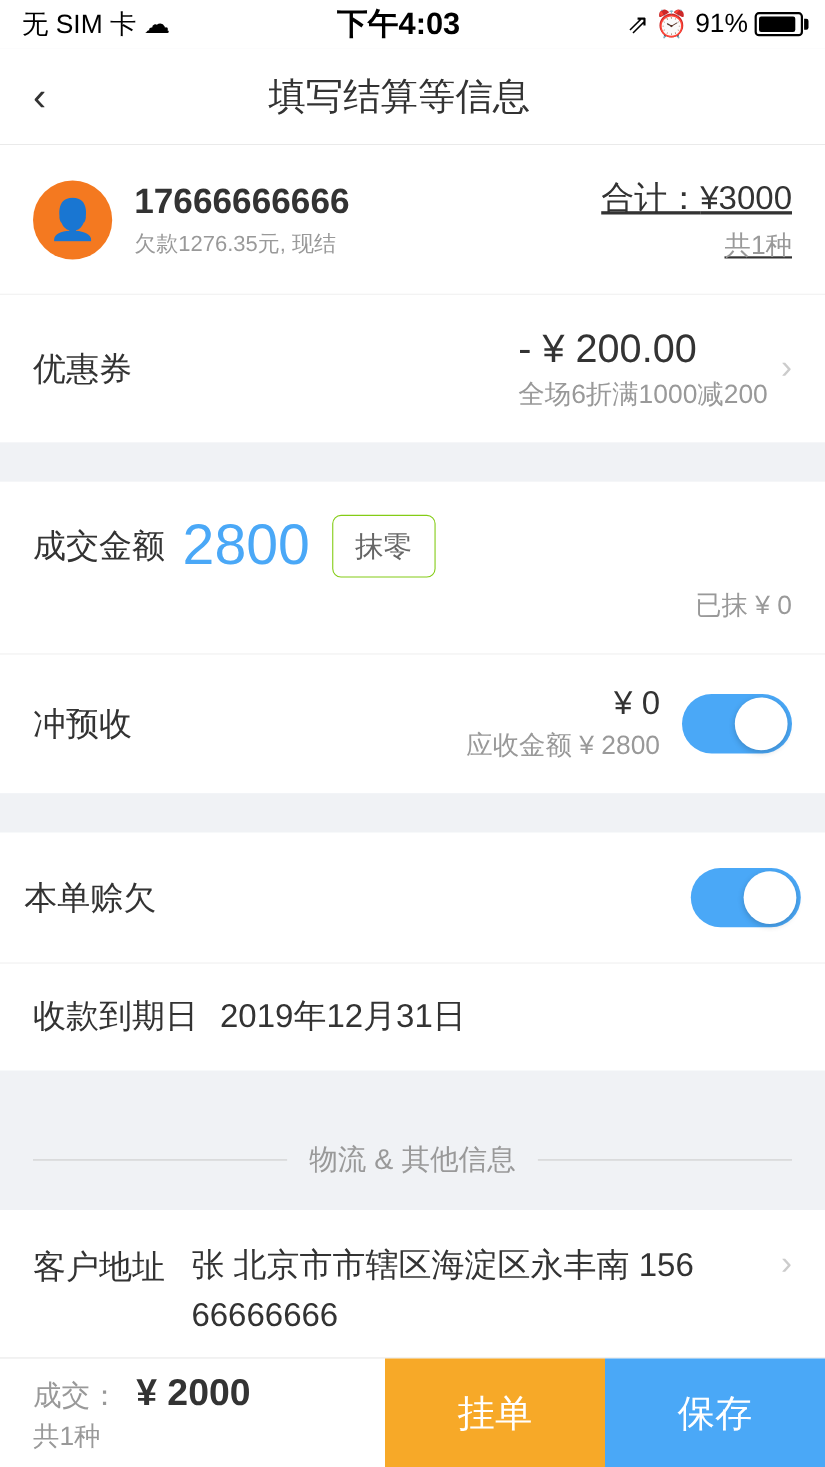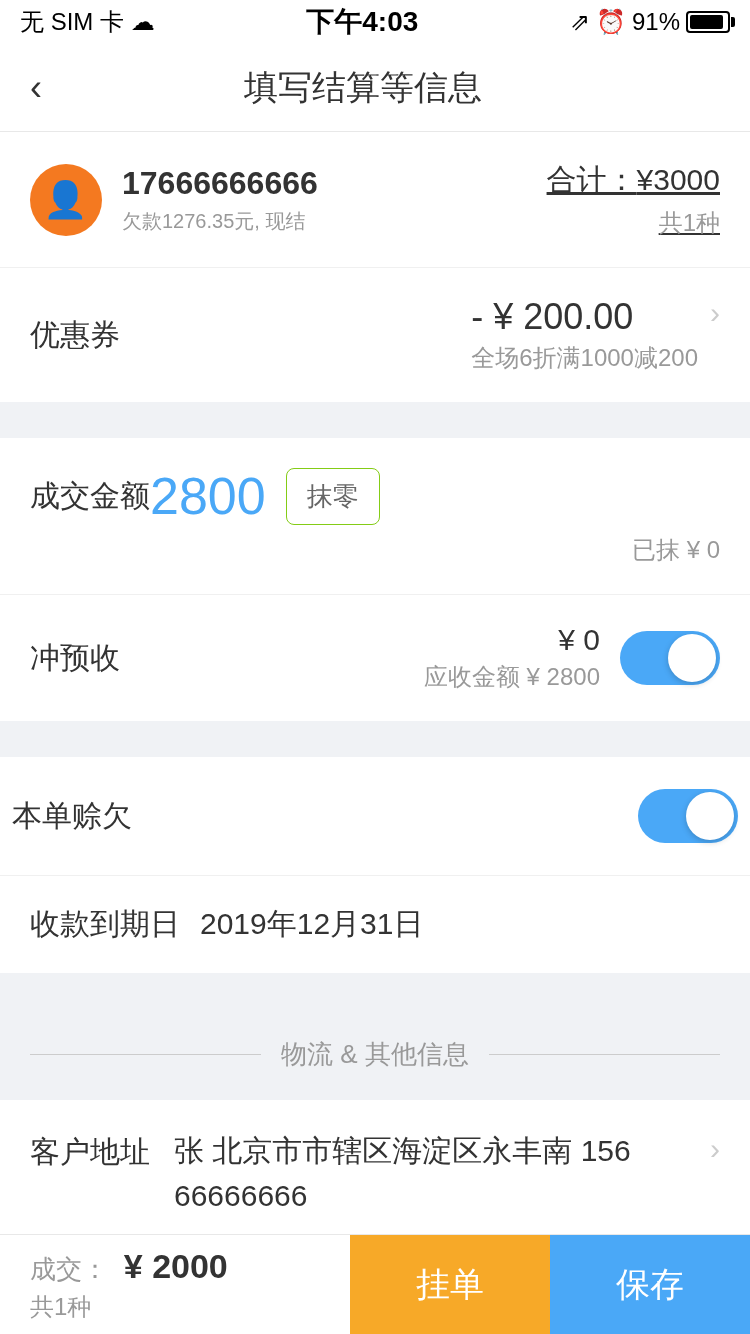--- a/index.html
+++ b/index.html
@@ -89,39 +89,39 @@
     
     .row-item {
       display: flex;
       align-items: center;
       justify-content: space-between;
       padding: 28px 30px;
       background: #fff;
       border-top: 1px solid #f0f0f0;
     }
     .row-label { font-size: 30px; color: #333; }
-    .row-right { display: flex; gap: 12px; }
+    .row-right { display: flex; align-items: center; gap: 12px; }
     .discount-amount { font-size: 36px; color: #333; font-weight: 500; }
     .discount-desc { font-size: 24px; color: #999; margin-top: 4px; }
     .chevron {
       font-size: 30px; color: #ccc;
     }
 
     
     .deal-section {
       background: #fff;
       padding: 28px 30px;
     }
     .deal-row {
       display: flex;
       align-items: center;
       justify-content: flex-start;
     }
     .deal-label { font-size: 30px; color: #333; }
-    .deal-right { display: flex; align-items: center; gap: 20px; }
+    .deal-right { display: flex; align-items: center; gap: 20px; margin-left: 16px; }
     .deal-amount { font-size: 52px; color: #4aa8f7; font-weight: 500; }
     .round-zero-btn {
       border: 1px solid #84cc16;
       border-radius: 8px;
       padding: 10px 20px;
       font-size: 26px;
       color: #666;
       background: #fff;
       cursor: pointer;
     }
@@ -158,21 +158,21 @@
     .separator-block {
       background: #f0f2f5;
       height: 20px;
     }
 
     
     .debit-row {
       display: flex;
       align-items: center;
       justify-content: space-between;
-      padding: 32px 12px;
+      padding: 32px 22px;
       background: #fff;
     }
     .debit-label { font-size: 30px; color: #333; }
 
     
     .date-row {
       display: flex;
       align-items: center;
       padding: 28px 30px;
       background: #fff;

